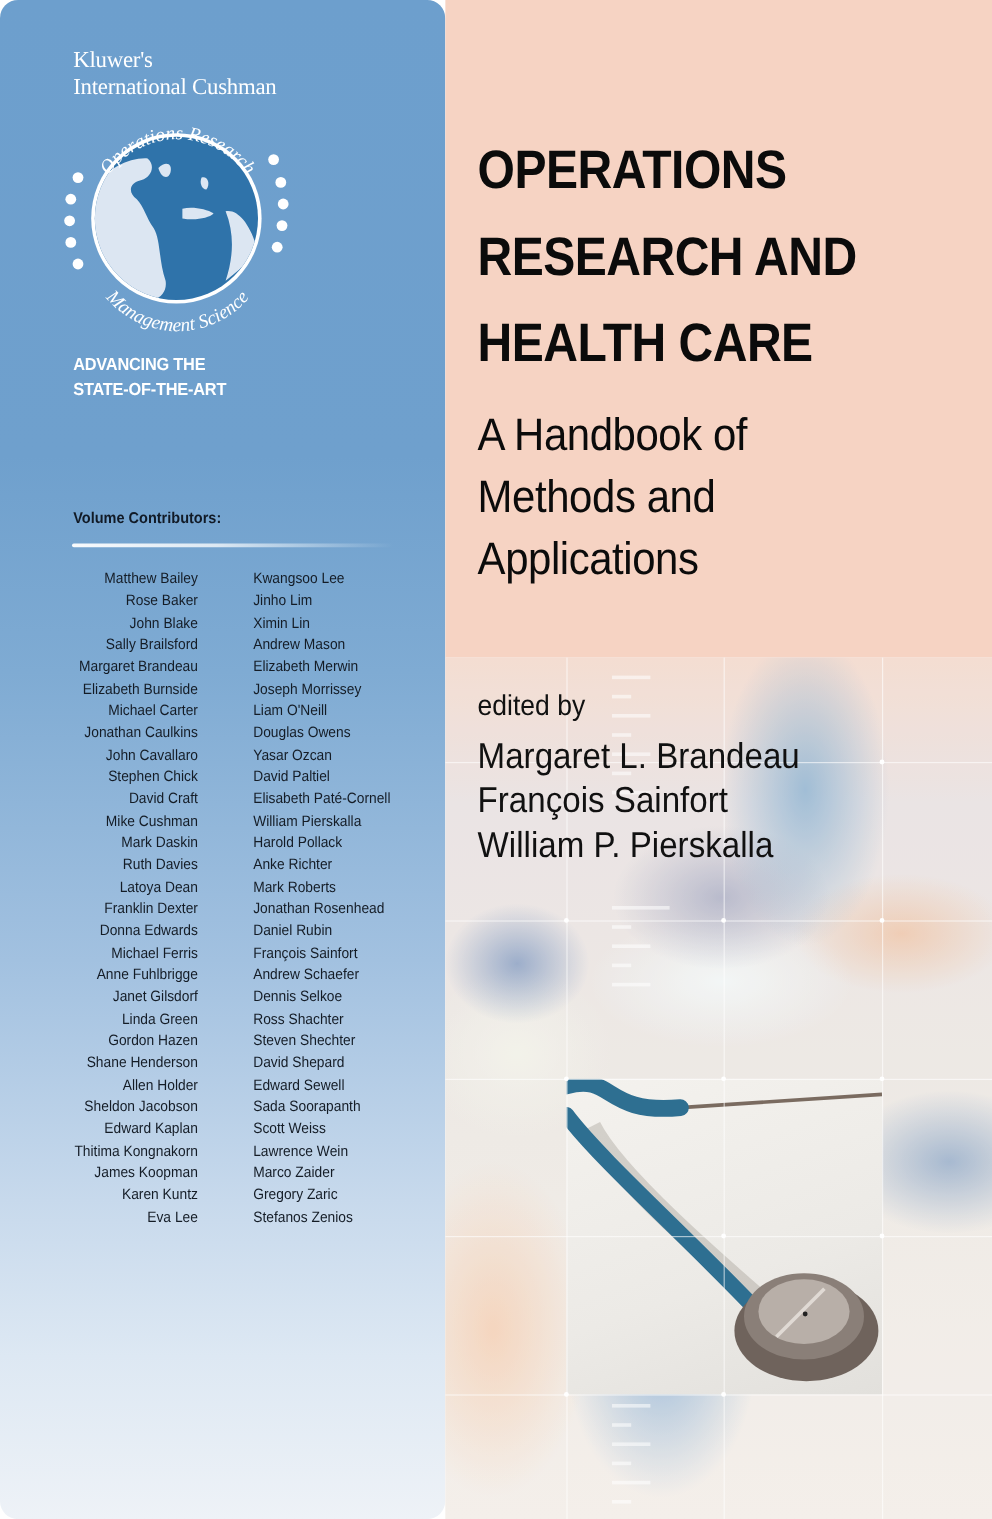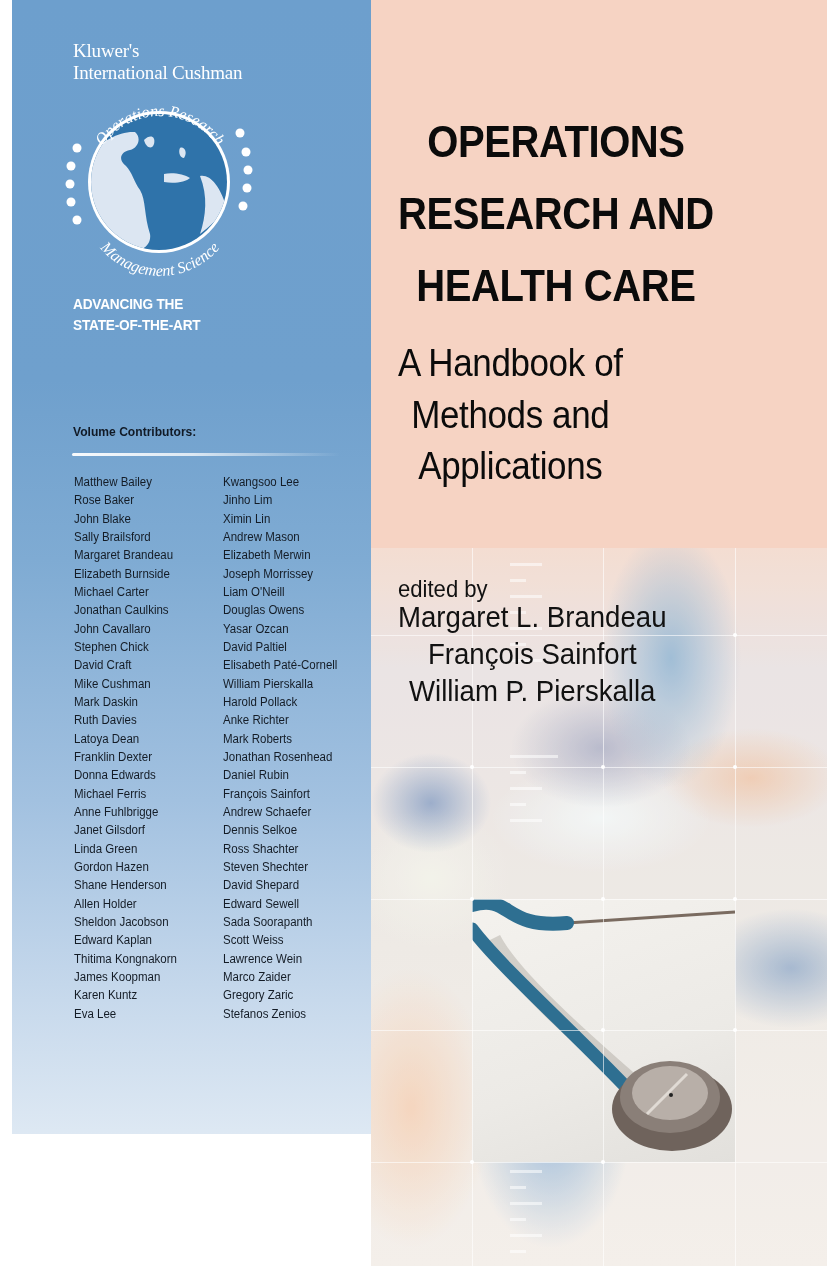--- a/index.html
+++ b/index.html
@@ -1,23 +1,24 @@
 <!DOCTYPE html>
 <html><head>
 <meta charset="utf-8">
 <style>
   html, body { margin:0; padding:0; }
   body { width:827px; height:1266px; position:relative; overflow:hidden; background:#ffffff; font-family:"Liberation Sans", sans-serif; }
 
   
   .left-panel {
-    position:absolute; left:12px; top:0; width:371px; height:1134px;
+    position:absolute; left:0; top:0; width:371px; height:1266px;
     background: linear-gradient(to bottom,
       #6d9fcd 0px, #6fa0cd 380px, #7fabd3 560px, #a2c1e0 800px,
       #c7d9ec 1000px, #dde8f3 1130px, #eef2f7 1266px);
+    border-radius: 15px;
   }
   .series-name {
     position:absolute; left:61px; top:40px; color:#ffffff;
     font-family:"Liberation Serif", serif; font-size:19px; line-height:22px;
     letter-spacing:-0.2px;
   }
   .logo { position:absolute; left:48px; top:86px; width:200px; height:196px; }
   .tagline {
     position:absolute; left:61px; top:294px; color:#ffffff; font-weight:bold;
     font-size:14.5px; line-height:21px; letter-spacing:-0.2px;
@@ -25,29 +26,29 @@
   }
   .contrib-heading {
     position:absolute; left:61px; top:424px; color:#111a26; font-weight:bold;
     font-size:13px; transform:scaleX(0.93); transform-origin:left top;
   }
   .contrib-rule {
     position:absolute; left:60px; top:453px; width:268px; height:3px; border-radius:2px;
     background:linear-gradient(to right, rgba(255,255,255,0.95), rgba(255,255,255,0.75) 45%, rgba(255,255,255,0));
   }
   .contrib-col { position:absolute; top:473px; }
-  .contrib-col.col1 { left:62px; }
+  .contrib-col.col1 { left:62px;text-align:right; }
   .contrib-col.col2 { left:211px; }
   .contrib-name {
     display:block; color:#141c26; font-size:12.5px; line-height:18.33px; white-space:nowrap;
     transform:scaleX(0.92); transform-origin:left center;
   }
 
   
-  .right-panel { position:absolute; left:371px; top:0; width:456px; height:1266px; overflow:hidden;text-align:center; }
+  .right-panel { position:absolute; left:371px; top:0; width:456px; height:1266px; overflow:hidden; }
   .peach { position:absolute; left:0; top:0; width:456px; height:548px; background:#f6d3c3; }
   .photo {
     position:absolute; left:0; top:548px; width:456px; height:718px;
     background:
       radial-gradient(ellipse 70px 130px at 300px 110px, rgba(110,160,200,0.75), rgba(110,160,200,0) 100%),
       radial-gradient(ellipse 90px 60px at 230px 200px, rgba(120,130,170,0.55), rgba(120,130,170,0) 100%),
       radial-gradient(ellipse 60px 50px at 60px 255px, rgba(70,110,170,0.6), rgba(70,110,170,0) 100%),
       radial-gradient(ellipse 110px 55px at 230px 270px, rgba(240,245,245,0.95), rgba(240,245,245,0) 100%),
       radial-gradient(ellipse 80px 70px at 60px 330px, rgba(240,240,230,0.95), rgba(240,240,230,0) 100%),
       radial-gradient(ellipse 90px 50px at 380px 230px, rgba(240,170,120,0.55), rgba(240,170,120,0) 100%),
@@ -74,21 +75,21 @@
   }
   .subtitle {
     position:absolute; left:27px; top:338px; color:#0b0b0b;
     font-size:38px; line-height:51.5px; letter-spacing:-0.4px; white-space:nowrap;
     transform:scaleX(0.92); transform-origin:left top;
   }
   .edited-by {
     position:absolute; left:27px; top:575px; color:#111111;
     font-size:24px; line-height:28px; transform:scaleX(0.92); transform-origin:left top;
   }
-  .editors { position:absolute; left:27px; top:598px; }
+  .editors { position:absolute; left:27px; top:612px; }
   .editor-name {
     display:block; color:#111111; font-size:30px; line-height:37px; white-space:nowrap;
     transform:scaleX(0.92); transform-origin:left top;
   }
 </style>
 </head>
 <body>
 
 <div class="left-panel">
 

